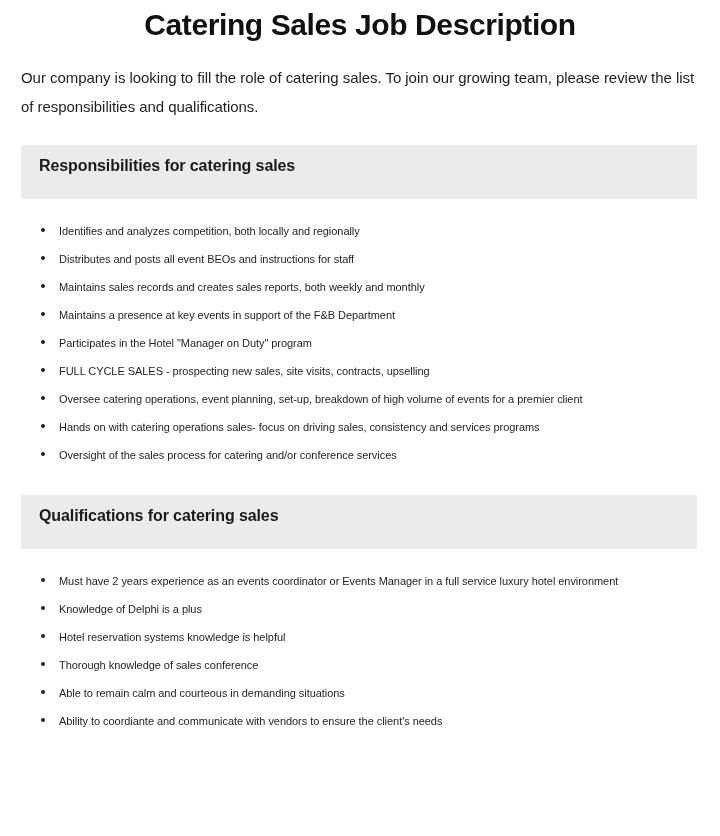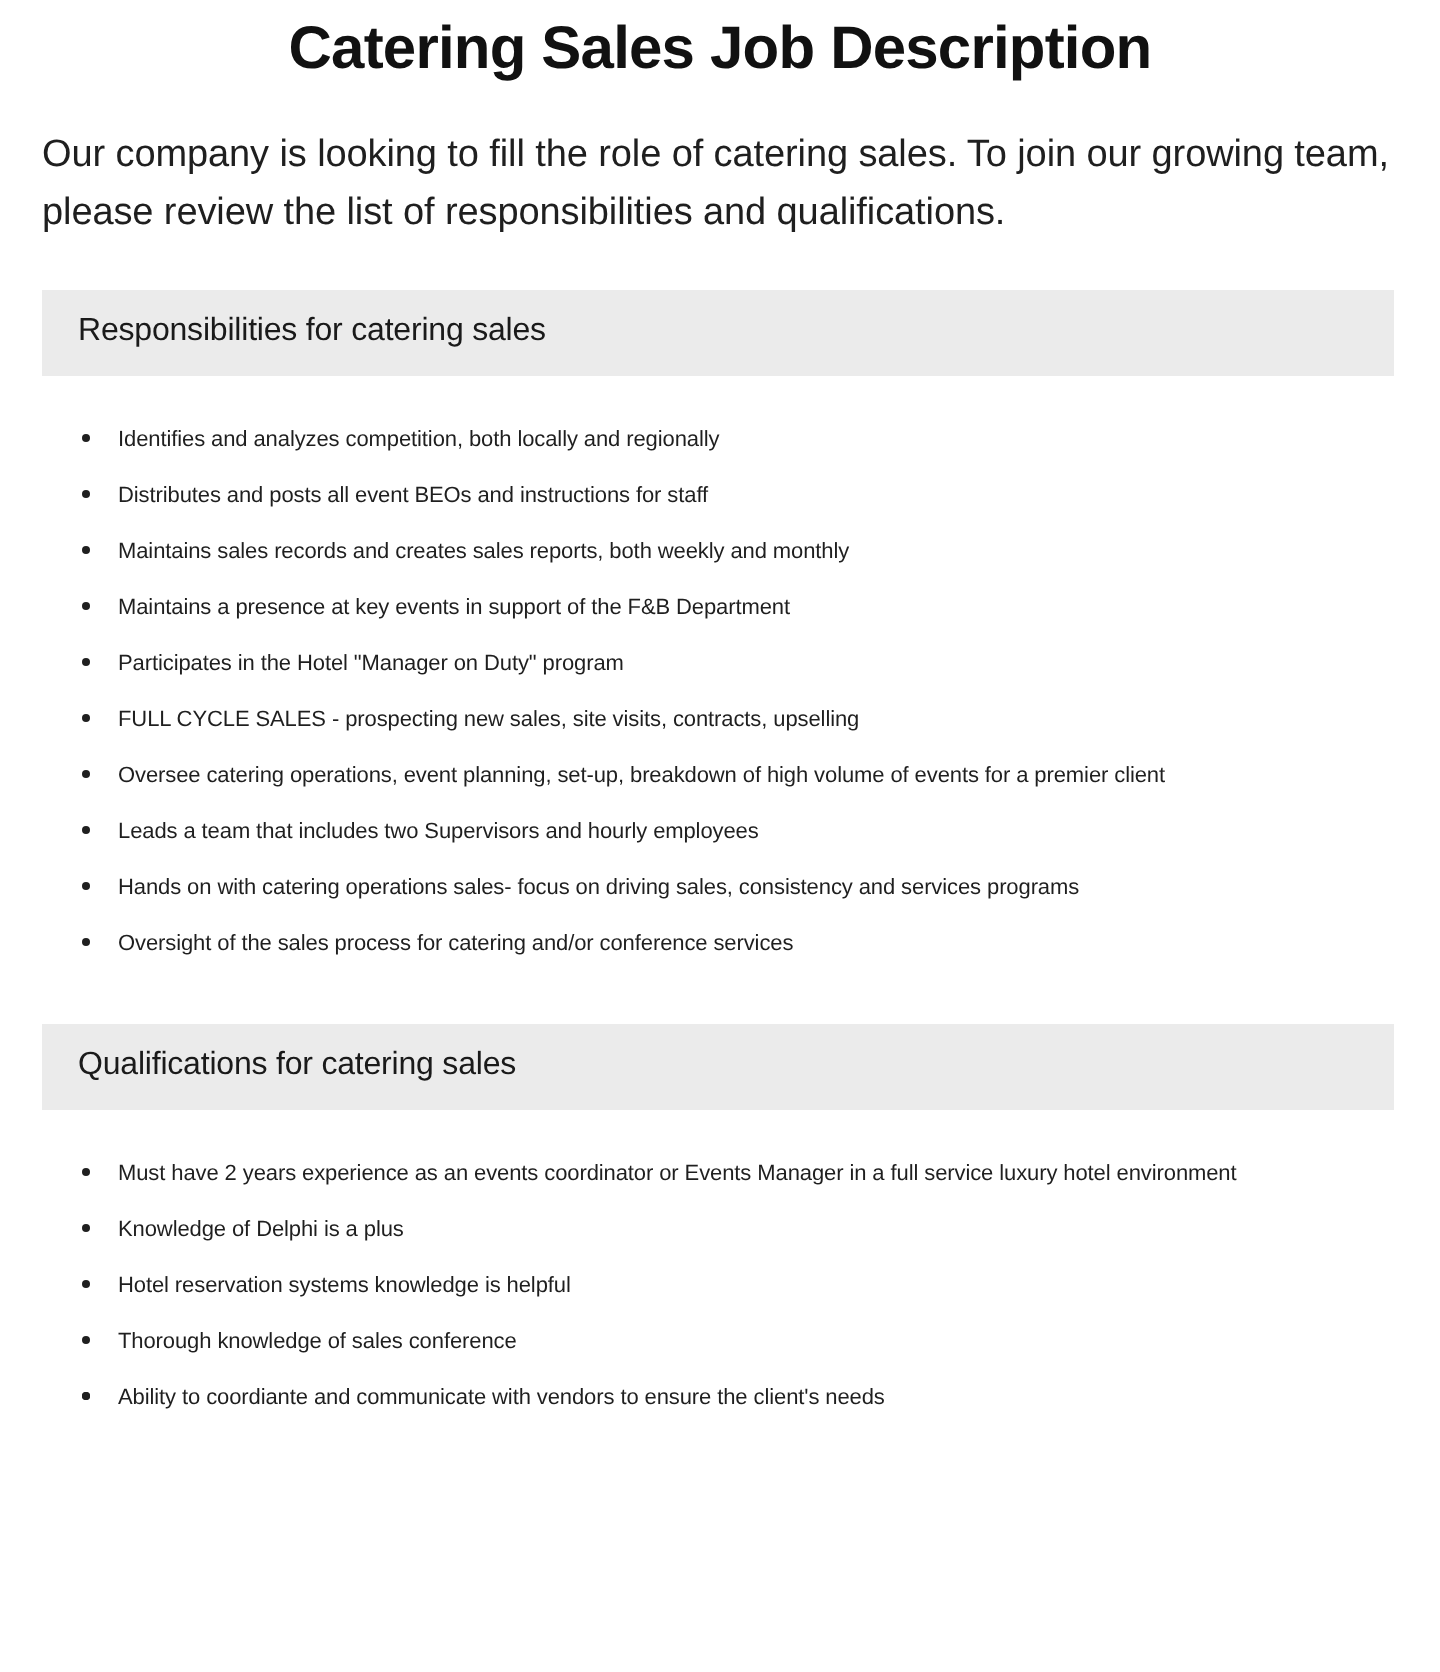--- a/index.html
+++ b/index.html
@@ -29,39 +29,39 @@
     font-weight: bold;
     text-align: center;
     color: #111111;
     letter-spacing: -0.4px;
     margin: 0;
     padding: 6px 20px 0 20px;
     line-height: 38px;
   }
 
   .intro {
-    font-size: 19px;
+    font-size: 15px;
     line-height: 29px;
     color: #1f1f1f;
     margin: 0;
     padding: 19px 24px 0 21px;
     letter-spacing: -0.05px;
   }
 
   .section {
     margin: 0;
     padding: 0;
   }
 
   .section-header {
     background: #ebebeb;
     margin: 0 23px 0 21px;
-    padding: 11px 0 13px 18px;
+    padding: 11px 0 24px 18px;
     font-size: 16px;
-    font-weight: normal;
+    font-weight: bold;
     color: #1a1a1a;
     letter-spacing: -0.1px;
     line-height: 19px;
   }
 
   .section-resp .section-header { margin-top: 24px; }
   .section-qual .section-header { margin-top: 26px; }
 
   ul.bullets {
     list-style: none;
@@ -104,31 +104,30 @@
   <div class="section section-resp">
     <div class="section-header">Responsibilities for catering sales</div>
     <ul class="bullets">
         <li><span class="dot"></span><span>Identifies and analyzes competition, both locally and regionally</span></li>
         <li><span class="dot"></span><span>Distributes and posts all event BEOs and instructions for staff</span></li>
         <li><span class="dot"></span><span>Maintains sales records and creates sales reports, both weekly and monthly</span></li>
         <li><span class="dot"></span><span>Maintains a presence at key events in support of the F&amp;B Department</span></li>
         <li><span class="dot"></span><span>Participates in the Hotel "Manager on Duty" program</span></li>
         <li><span class="dot"></span><span>FULL CYCLE SALES - prospecting new sales, site visits, contracts, upselling</span></li>
         <li><span class="dot"></span><span>Oversee catering operations, event planning, set-up, breakdown of high volume of events for a premier client</span></li>
-        <li><span class="dot"></span><span>Leads a team that includes two Supervisors and hourly employees</span></li>
         <li><span class="dot"></span><span>Hands on with catering operations sales- focus on driving sales, consistency and services programs</span></li>
         <li><span class="dot"></span><span>Oversight of the sales process for catering and/or conference services</span></li>
       </ul>
   </div>
 
   <div class="section section-qual">
     <div class="section-header">Qualifications for catering sales</div>
     <ul class="bullets">
         <li><span class="dot"></span><span>Must have 2 years experience as an events coordinator or Events Manager in a full service luxury hotel environment</span></li>
         <li><span class="dot"></span><span>Knowledge of Delphi is a plus</span></li>
         <li><span class="dot"></span><span>Hotel reservation systems knowledge is helpful</span></li>
         <li><span class="dot"></span><span>Thorough knowledge of sales conference</span></li>
-        <li><span class="dot"></span></li>
+        <li><span class="dot"></span><span>Able to remain calm and courteous in demanding situations</span></li>
         <li><span class="dot"></span><span>Ability to coordiante and communicate with vendors to ensure the client's needs</span></li>
       </ul>
   </div>
 
 </div>
 
 </body></html>

